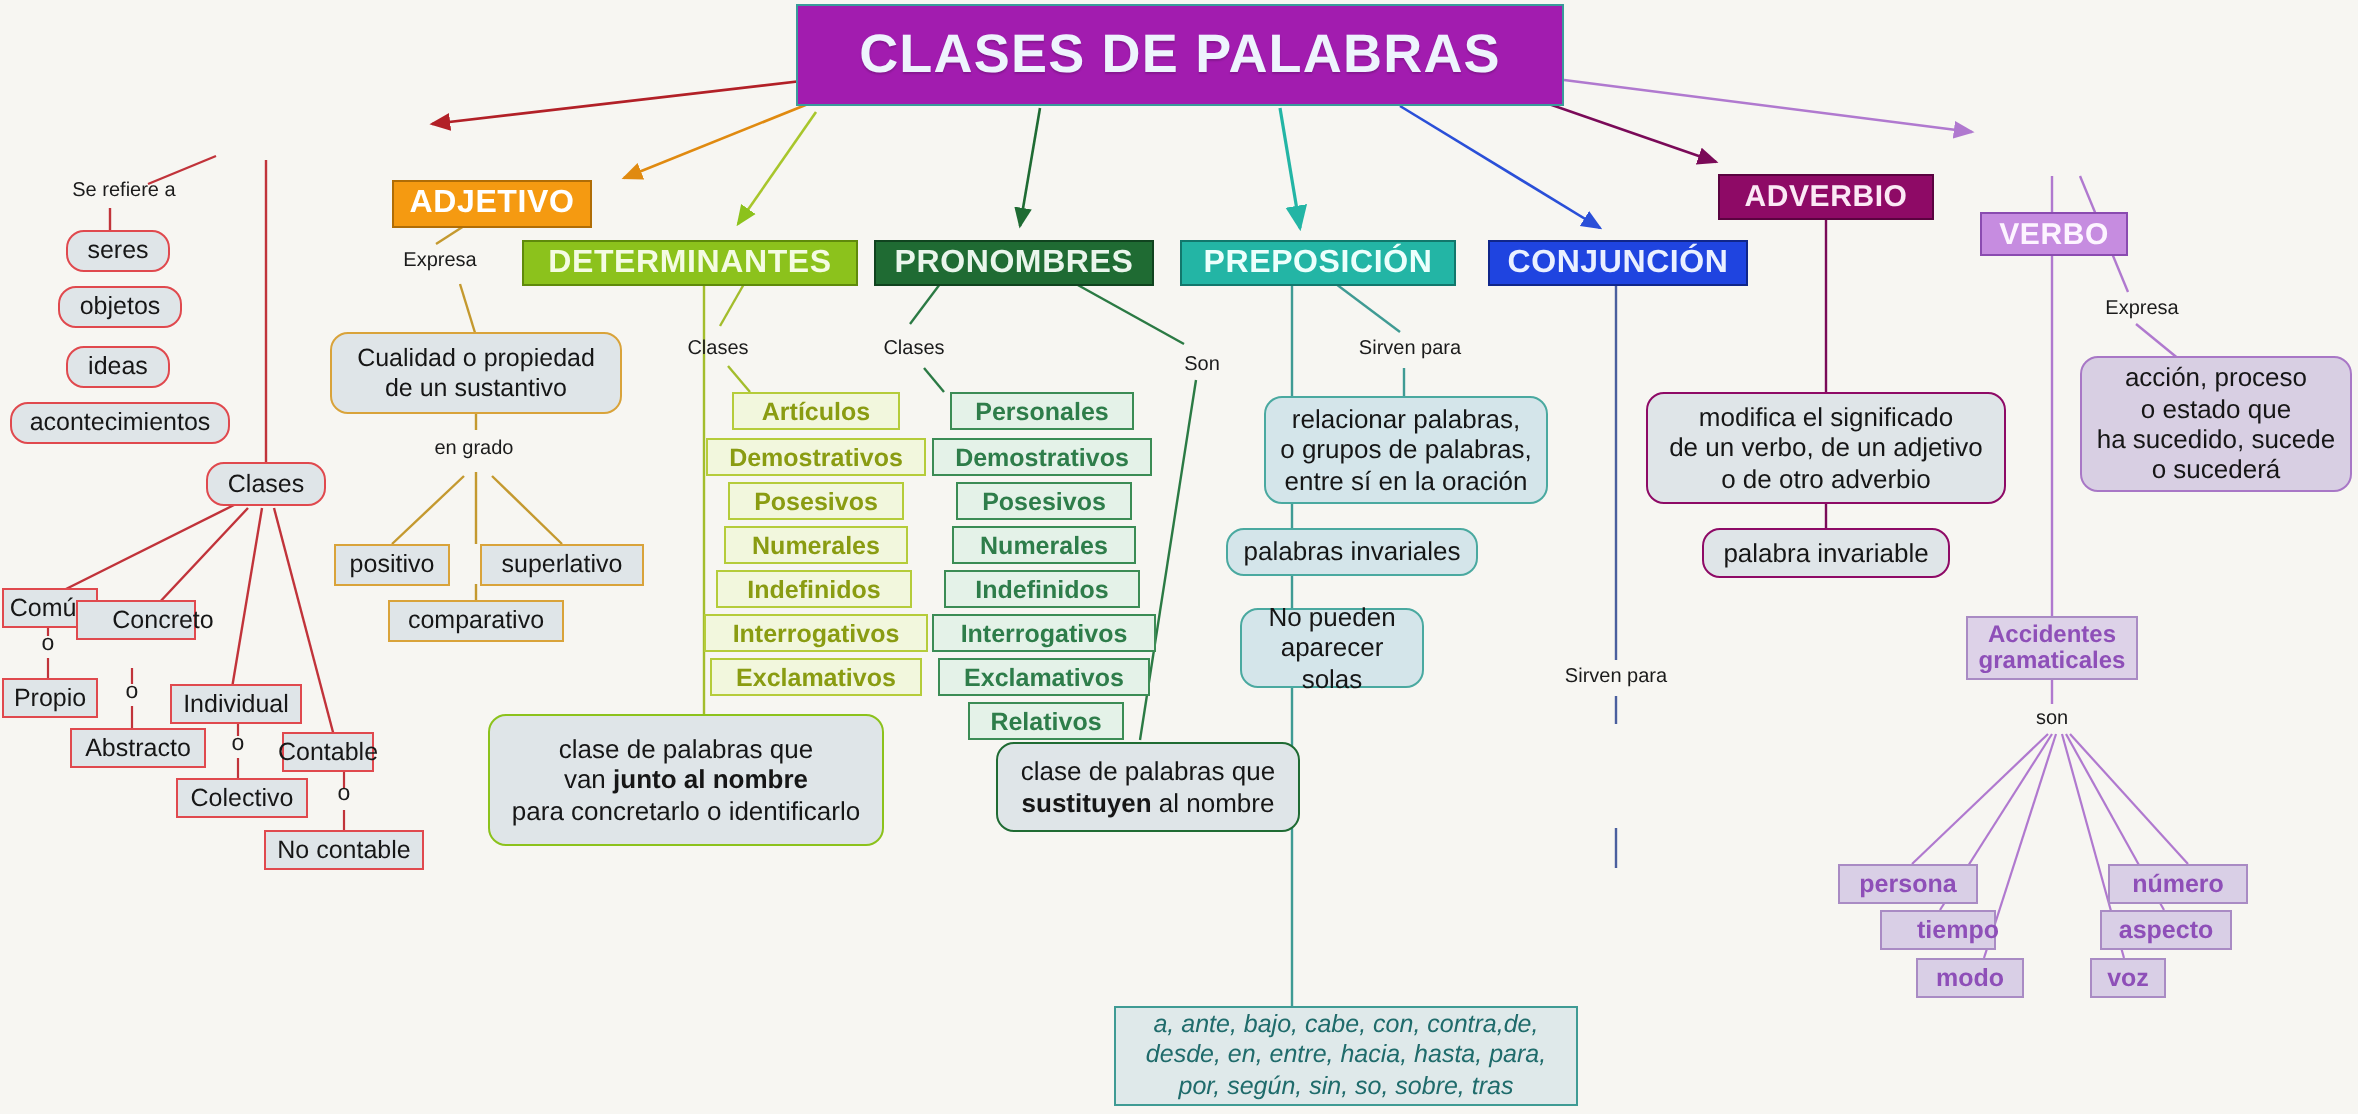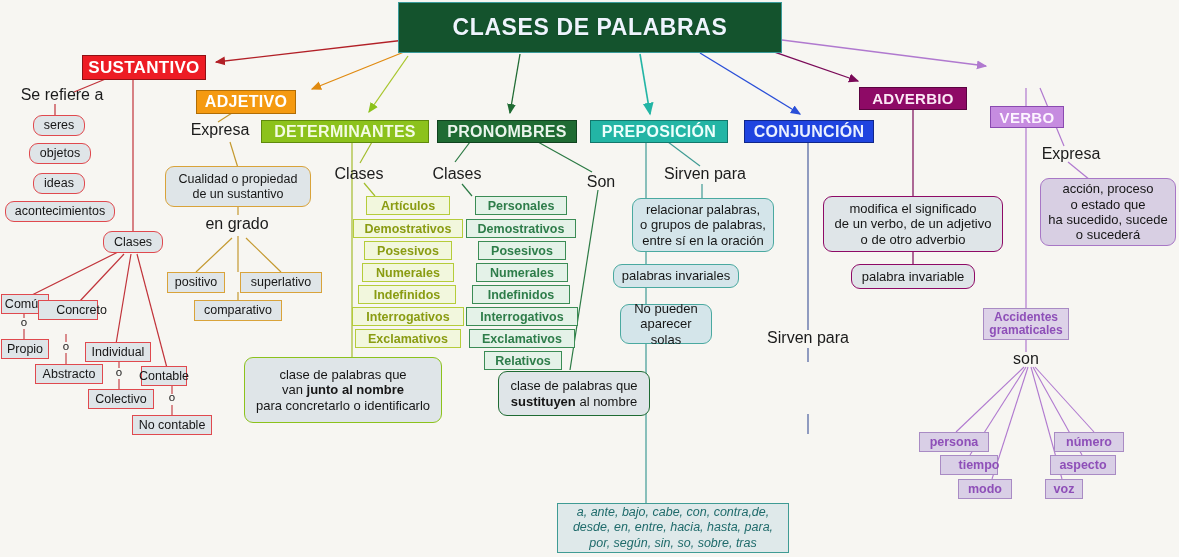--- a/index.html
+++ b/index.html
@@ -10,23 +10,23 @@
     overflow:hidden;
     position:relative;
   }
   #canvas{position:absolute;left:0;top:0;width:1179px;height:557px;}
   svg.lines{position:absolute;left:0;top:0;width:1179px;height:557px;pointer-events:none;}
 
   .node{position:absolute;box-sizing:border-box;text-align:center;}
 
   
   .title-box{
-    background:#14532d;border:1px solid #3a9b9b;
+    background:#a21caf;border:1px solid #3a9b9b;
     color:#eef4fd;font-family:"Liberation Sans",sans-serif;
-    font-weight:bold;font-size:23px;letter-spacing:.6px;
+    font-weight:bold;font-size:27px;letter-spacing:.6px;
     display:flex;align-items:center;justify-content:center;
     text-shadow:0 1px 1px rgba(0,0,0,.18);
   }
 
   
   .hdr{
     font-family:"Liberation Sans",sans-serif;font-weight:bold;
     display:flex;align-items:center;justify-content:center;
     font-size:16px;letter-spacing:.3px;white-space:nowrap;
   }
@@ -35,21 +35,21 @@
   .hdr.det {background:#8cc21c;color:#f4fbe3;border:1px solid #5f8a0b;font-size:16px;}
   .hdr.pro {background:#1f6b33;color:#eaf5ec;border:1px solid #10431f;font-size:16px;}
   .hdr.pre {background:#23b5a5;color:#ecfffc;border:1px solid #12776c;font-size:16px;}
   .hdr.con {background:#1f44e0;color:#eaf0ff;border:1px solid #10268a;font-size:16px;}
   .hdr.adv {background:#8e0a66;color:#fbe8f5;border:1px solid #5a0340;font-size:15px;}
   .hdr.ver {background:#c68ce0;color:#fdf4ff;border:1px solid #8a4bb0;font-size:15px;margin-top:40px;}
 
   
   .lbl{
     font-family:"Liberation Sans",sans-serif;
-    font-size:16px;color:#1b1b1b;white-space:nowrap;
+    font-size:10px;color:#1b1b1b;white-space:nowrap;
     display:flex;align-items:center;justify-content:center;
     background:transparent;
   }
   .lbl.small{font-size:11.5px;}
 
   
   .rbox{
     border-radius:9px;
     display:flex;align-items:center;justify-content:center;
     font-family:"Liberation Sans",sans-serif;
@@ -210,21 +210,20 @@
     <path d="M1024,367 L956,432" stroke="#b079cf" stroke-width="1.1" fill="none"></path>
     <path d="M1026,367 L970,455" stroke="#b079cf" stroke-width="1.1" fill="none"></path>
     <path d="M1028,367 L992,479" stroke="#b079cf" stroke-width="1.1" fill="none"></path>
     <path d="M1031,367 L1062,479" stroke="#b079cf" stroke-width="1.1" fill="none"></path>
     <path d="M1033,367 L1082,455" stroke="#b079cf" stroke-width="1.1" fill="none"></path>
     <path d="M1035,367 L1094,432" stroke="#b079cf" stroke-width="1.1" fill="none"></path>
   </svg>
 
   <div class="node title-box" style="left:398px;top:2px;width:384px;height:51px;">CLASES DE PALABRAS</div>
 
-  <div class="node hdr sust" style="left:82px;top:55px;width:124px;height:25px;">SUSTANTIVO</div>
 
   <div class="node lbl" style="left:18px;top:87px;width:88px;height:16px;">Se refiere a</div>
 
   <div class="node rbox c-red t12" style="left:33px;top:115px;width:52px;height:21px;">seres</div>
   <div class="node rbox c-red t12" style="left:29px;top:143px;width:62px;height:21px;">objetos</div>
   <div class="node rbox c-red t12" style="left:33px;top:173px;width:52px;height:21px;">ideas</div>
   <div class="node rbox c-red t12" style="left:5px;top:201px;width:110px;height:21px;">acontecimientos</div>
 
   <div class="node rbox c-red t12" style="left:103px;top:231px;width:60px;height:22px;">Clases</div>
 

